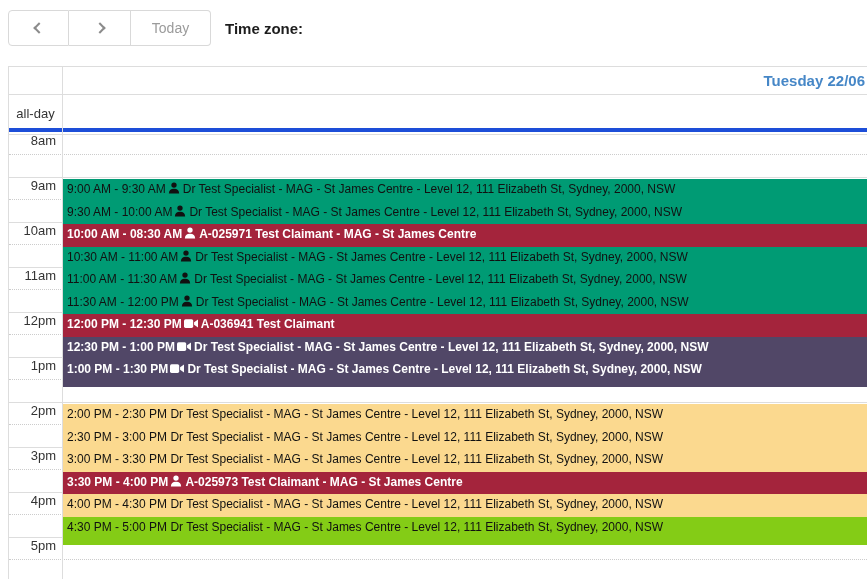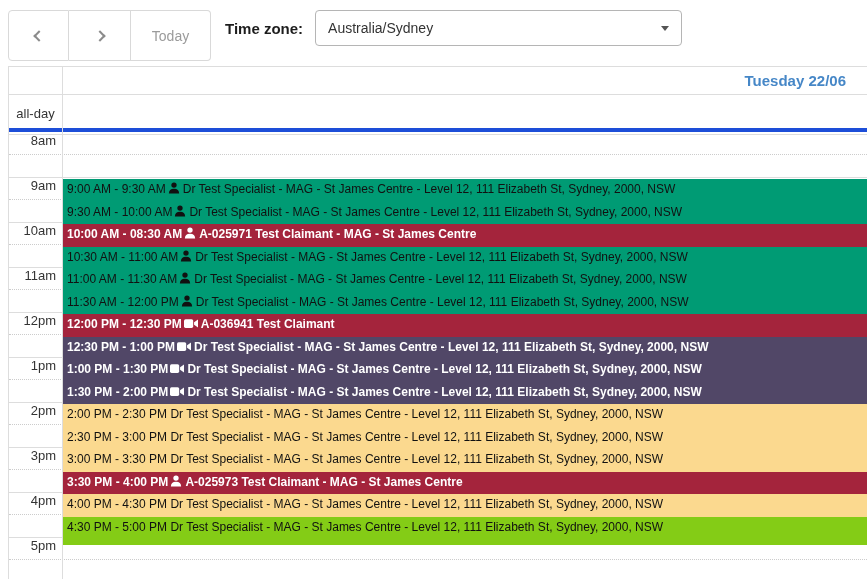--- a/index.html
+++ b/index.html
@@ -4,21 +4,21 @@
 <style>
   * { box-sizing: border-box; margin: 0; padding: 0; }
   html,body { background:#fff; }
   body { font-family: "Liberation Sans", "DejaVu Sans", sans-serif; }
   .app { position:relative; width:867px; height:579px; overflow:hidden; background:#fff; }
 
   
   .toolbar { position:absolute; left:8px; top:10px; height:36px; display:flex; align-items:center; }
   .btn-group { display:flex; height:36px; }
   .btn-group button {
-    background:#fff; border:1px solid #d9d9d9; height:51px; cursor:pointer;
+    background:#fff; border:1px solid #d9d9d9; height:36px; cursor:pointer;
     font-family:inherit; font-size:14px; color:#9b9b9b; display:flex; align-items:center; justify-content:center;
   }
   .btn-group button + button { border-left:none; }
   .btn-prev { width:61px; border-radius:4px 0 0 4px; }
   .btn-next { width:62px; }
   .btn-today { width:80px; border-radius:0 4px 4px 0; }
   .chev { display:inline-block; width:8px; height:8px; border-left:2px solid #8b8b8b; border-bottom:2px solid #8b8b8b; }
   .chev-left  { transform:rotate(45deg); }
   .chev-right { transform:rotate(225deg); }
   .tz-label { margin-left:14px; font-weight:bold; font-size:15px; color:#1d1d1d; }
@@ -26,21 +26,21 @@
     margin-left:12px; width:367px; height:36px; border:1px solid #b5b5b5; border-radius:4px;
     display:flex; align-items:center; padding:0 12px; font-size:14px; color:#333; cursor:pointer; background:#fff;
   }
   .tz-select .value { flex:1; }
   .caret-down { width:0; height:0; border-left:4px solid transparent; border-right:4px solid transparent; border-top:5px solid #555; }
 
   
   .calendar { position:absolute; left:8px; top:66px; width:859px; height:513px; border-top:1px solid #ddd; border-left:1px solid #ddd; }
   .axis-vline { position:absolute; left:53px; top:0; bottom:0; width:0; border-right:1px solid #ddd; z-index:3; pointer-events:none; }
   .head-row { position:absolute; left:0; right:0; top:0; height:28px; border-bottom:1px solid #ddd; }
-  .day-title { position:absolute; left:54px; right:0; top:0; height:28px; line-height:28px; text-align:right; padding-right:21px;
+  .day-title { position:absolute; left:54px; right:0; top:0; height:28px; line-height:28px; text-align:right; padding-right:2px;
                font-weight:bold; font-size:15px; color:#4687c7; }
   .allday-row { position:absolute; left:0; right:0; top:29px; height:36px; border-bottom:4px solid #1d4ed8; }
   .allday-label { position:absolute; left:0; top:0; width:53px; height:36px; line-height:36px; text-align:center; font-size:13px; color:#333; }
 
   
   .timegrid { position:absolute; left:0; right:0; top:67px; height:446px; border-top:1px solid #ddd; overflow:hidden; }
   .hour-line   { position:absolute; left:0; right:0; height:0; border-top:1px solid #ddd; }
   .half-line   { position:absolute; left:0; right:0; height:0; border-top:1px dotted #ccc; }
   .hour-label  { position:absolute; left:0; width:47px; text-align:right; font-size:13px; color:#333; height:15px; line-height:15px; }
 
@@ -63,24 +63,20 @@
     <div class="btn-group">
       <button class="btn-prev" type="button">
         <span class="chev chev-left"></span>
       </button>
       <button class="btn-next" type="button">
         <span class="chev chev-right"></span>
       </button>
       <button class="btn-today" type="button">Today</button>
     </div>
     <span class="tz-label">Time zone:</span>
-    <div class="tz-select">
-      <span class="value">Australia/Sydney</span>
-      <span class="caret-down"></span>
-    </div>
   </div>
 
   <div class="calendar">
     <div class="axis-vline"></div>
 
     <div class="head-row">
       <div class="day-title">Tuesday 22/06</div>
     </div>
 
     <div class="allday-row">
@@ -146,24 +142,20 @@
               <path d="M11.5 4.5 L16 1.5 V10.5 L11.5 7.5 z"></path>
             </svg></span><span>A-036941 Test Claimant</span></div>
         <div class="event light" style="top: 201.5px; background-color: rgb(81, 71, 103);"><span class="ev-time">12:30 PM - 1:00 PM</span><span class="ev-icon"><svg width="14" height="11" viewBox="0 0 16 12" fill="currentColor">
               <rect x="0" y="1" width="10.5" height="10" rx="1.8"></rect>
               <path d="M11.5 4.5 L16 1.5 V10.5 L11.5 7.5 z"></path>
             </svg></span><span>Dr Test Specialist - MAG - St James Centre - Level 12, 111 Elizabeth St, Sydney, 2000, NSW</span></div>
         <div class="event light" style="top: 224px; background-color: rgb(81, 71, 103);"><span class="ev-time">1:00 PM - 1:30 PM</span><span class="ev-icon"><svg width="14" height="11" viewBox="0 0 16 12" fill="currentColor">
               <rect x="0" y="1" width="10.5" height="10" rx="1.8"></rect>
               <path d="M11.5 4.5 L16 1.5 V10.5 L11.5 7.5 z"></path>
             </svg></span><span>Dr Test Specialist - MAG - St James Centre - Level 12, 111 Elizabeth St, Sydney, 2000, NSW</span></div>
-        <div class="event light" style="top: 246.5px; background-color: rgb(81, 71, 103);"><span class="ev-time">1:30 PM - 2:00 PM</span><span class="ev-icon"><svg width="14" height="11" viewBox="0 0 16 12" fill="currentColor">
-              <rect x="0" y="1" width="10.5" height="10" rx="1.8"></rect>
-              <path d="M11.5 4.5 L16 1.5 V10.5 L11.5 7.5 z"></path>
-            </svg></span><span>Dr Test Specialist - MAG - St James Centre - Level 12, 111 Elizabeth St, Sydney, 2000, NSW</span></div>
         <div class="event dark" style="top: 269px; background-color: rgb(251, 217, 143);"><span class="ev-time">2:00 PM - 2:30 PM</span> <span>Dr Test Specialist - MAG - St James Centre - Level 12, 111 Elizabeth St, Sydney, 2000, NSW</span></div>
         <div class="event dark" style="top: 291.5px; background-color: rgb(251, 217, 143);"><span class="ev-time">2:30 PM - 3:00 PM</span> <span>Dr Test Specialist - MAG - St James Centre - Level 12, 111 Elizabeth St, Sydney, 2000, NSW</span></div>
         <div class="event dark" style="top: 314px; background-color: rgb(251, 217, 143);"><span class="ev-time">3:00 PM - 3:30 PM</span> <span>Dr Test Specialist - MAG - St James Centre - Level 12, 111 Elizabeth St, Sydney, 2000, NSW</span></div>
         <div class="event light" style="top: 336.5px; background-color: rgb(164, 36, 60);"><span class="ev-time">3:30 PM - 4:00 PM</span><span class="ev-icon"><svg width="12" height="12" viewBox="0 0 14 14" fill="currentColor">
               <circle cx="7" cy="3.6" r="3.1"></circle>
               <path d="M1 13.5 q0 -5.6 6 -5.6 q6 0 6 5.6 z"></path>
             </svg></span><span>A-025973 Test Claimant - MAG - St James Centre</span></div>
         <div class="event dark" style="top: 359px; background-color: rgb(251, 217, 143);"><span class="ev-time">4:00 PM - 4:30 PM</span> <span>Dr Test Specialist - MAG - St James Centre - Level 12, 111 Elizabeth St, Sydney, 2000, NSW</span></div>
         <div class="event dark" style="top: 381.5px; background-color: #84cc16;"><span class="ev-time">4:30 PM - 5:00 PM</span> <span>Dr Test Specialist - MAG - St James Centre - Level 12, 111 Elizabeth St, Sydney, 2000, NSW</span></div>
       </div>

